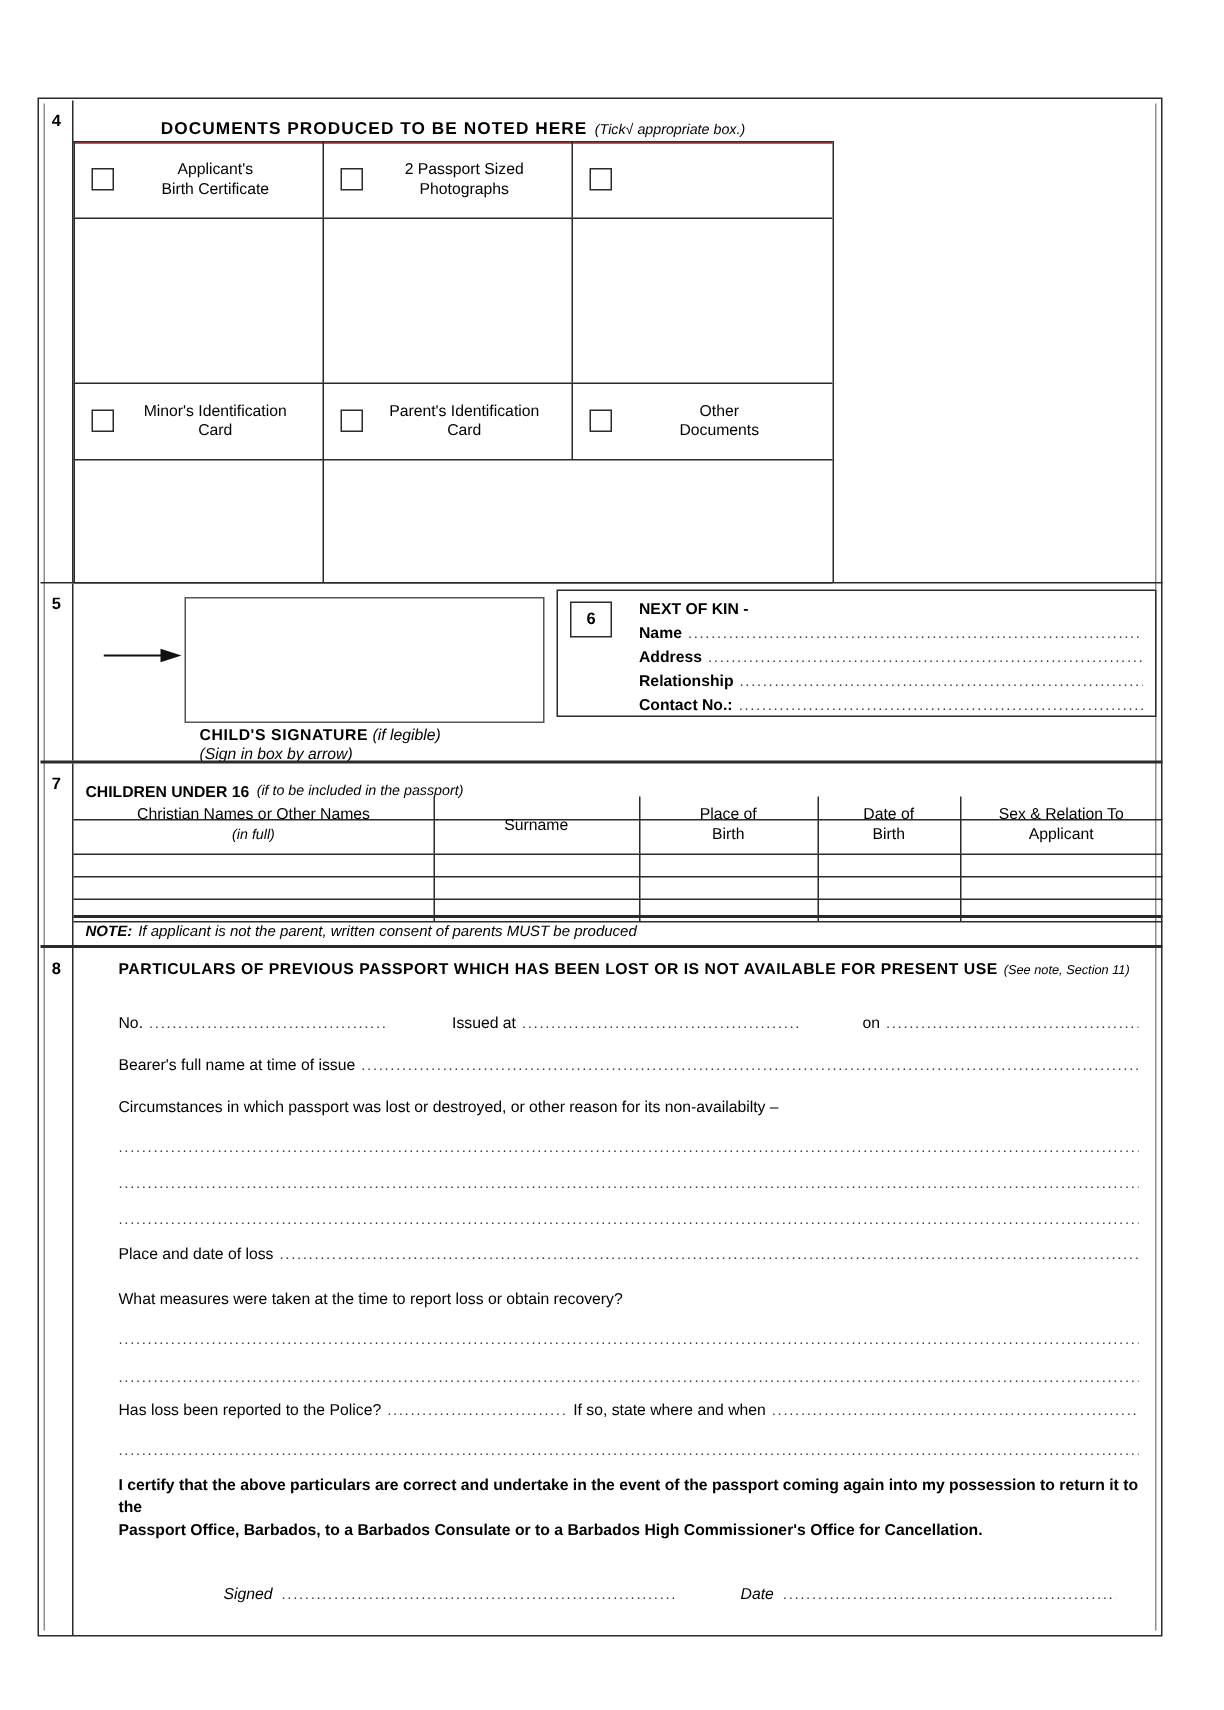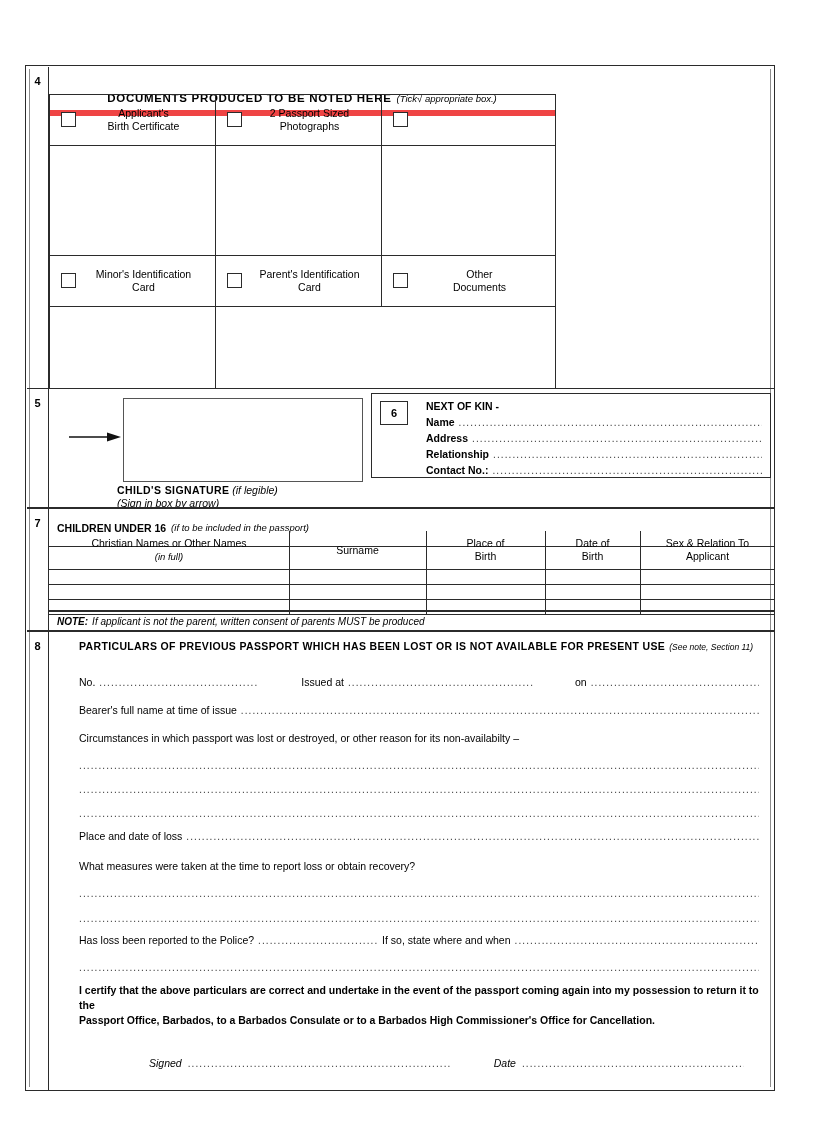--- a/index.html
+++ b/index.html
@@ -73,23 +73,23 @@
     border-left: 1px solid #2b2b2b;
     width: 0;
   }
 
   
   #sec4 {
     left: 1px; top: 1px; width: 748px; height: 321px;
   }
   #sec4-title {
     position: absolute;
-    left: 22px; top: 16px; right: 220px; height: 27px;
-    display: flex; align-items: center; justify-content: center;
-    border-bottom: 6px solid #ef4444;
+    left: 22px; top: 0; right: 220px; height: 27px;
+    display: flex; align-items: flex-end; justify-content: center;
+    border-bottom: 2px solid #ef4444;
   }
   .doc-title-main {
     font-size: 11.5px; font-weight: bold; letter-spacing: 0.7px;
   }
   .doc-title-sub {
     font-size: 9.5px; font-style: italic; font-weight: normal;
     margin-left: 5px; letter-spacing: 0;
   }
   .tickmark { font-style: normal; }
 
@@ -171,21 +171,21 @@
     border: 1px solid #555;
     background: #fff;
   }
   #sig-arrow {
     position: absolute;
     left: 42px; top: 43px;
     width: 52px; height: 10px;
   }
   #sig-caption {
     position: absolute;
-    left: 90px; top: 95px;
+    left: 106px; top: 95px;
     font-size: 10.5px;
     line-height: 13px;
   }
   .sig-strong { font-weight: bold; letter-spacing: 0.4px; }
   .sig-ital { font-style: italic; }
 
   #nok-box {
     position: absolute;
     left: 344px; top: 4px;
     width: 400px; height: 85px;

